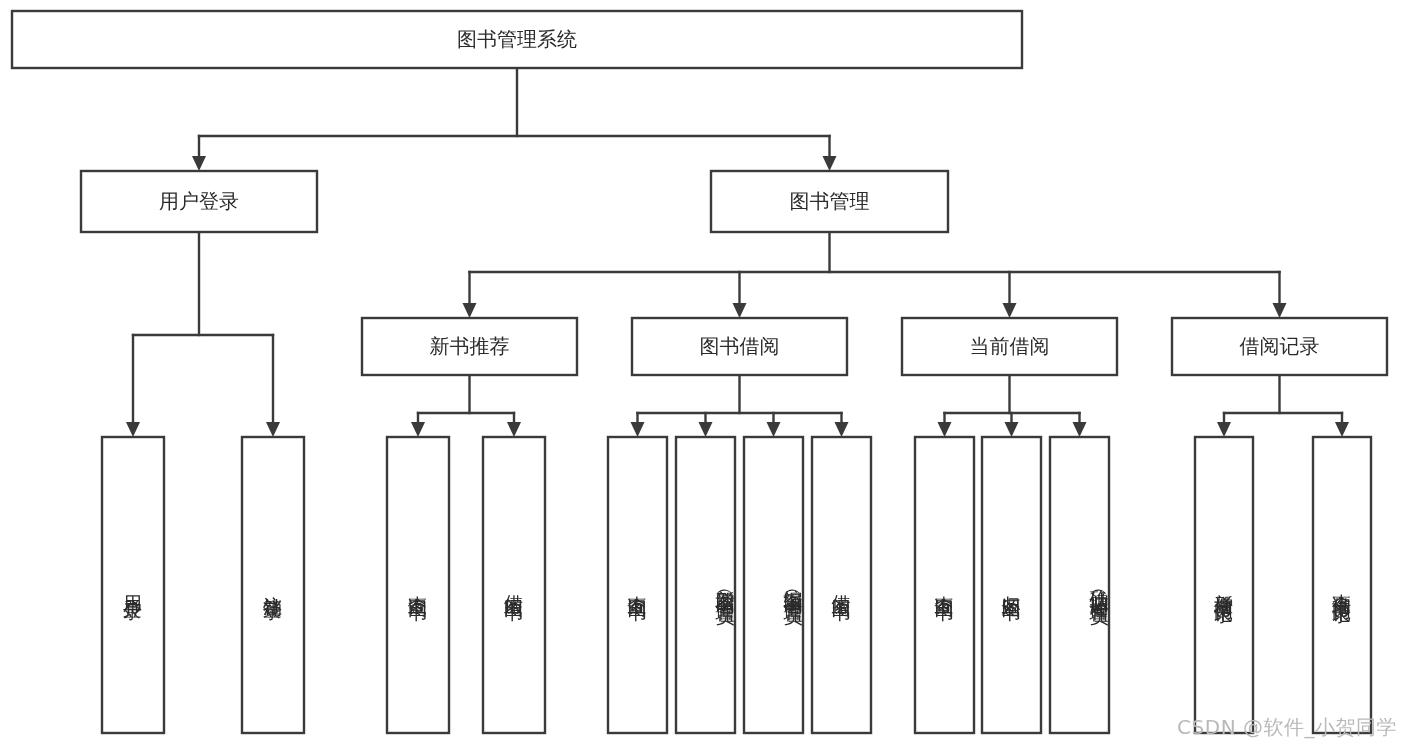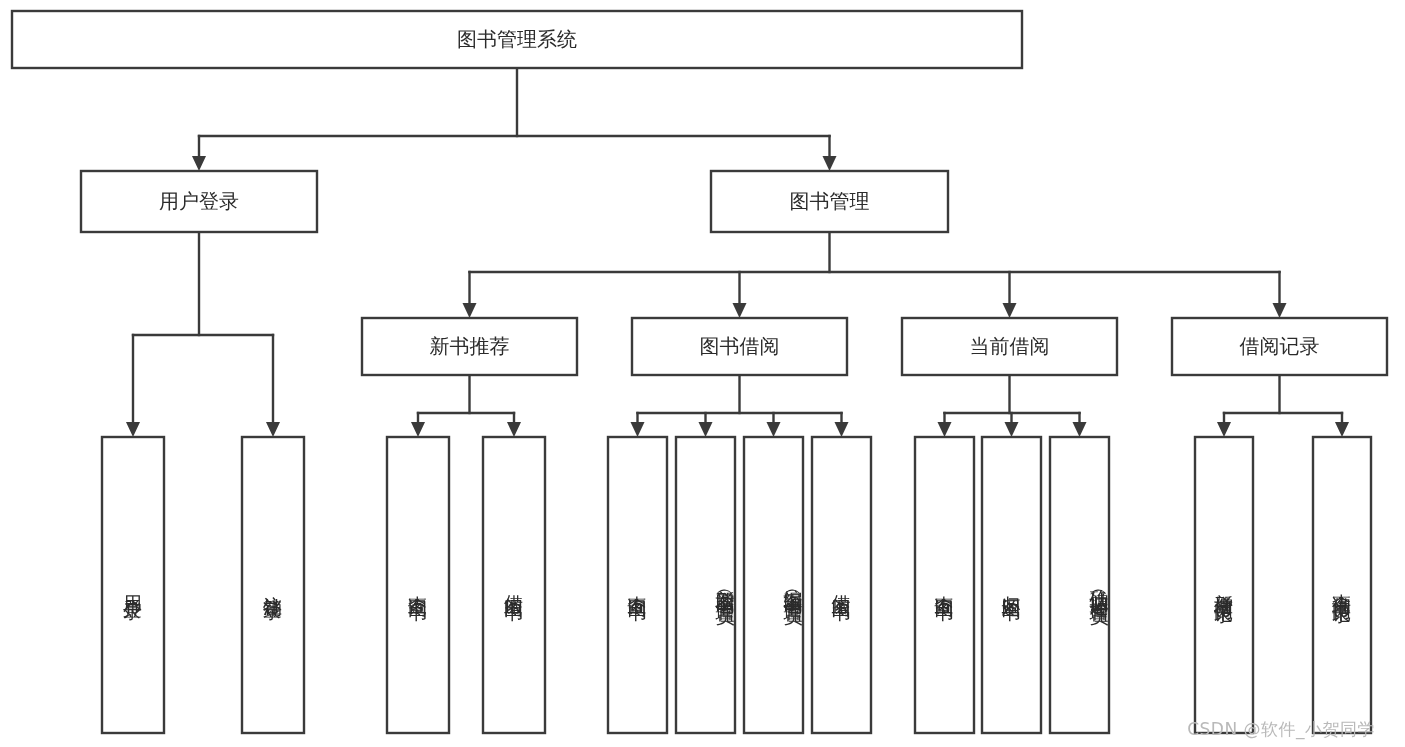--- a/index.html
+++ b/index.html
@@ -56,24 +56,24 @@
     letter-spacing: 2.5px;
     text-align: center;
     white-space: nowrap;
     display: flex;
     align-items: flex-start;
     justify-content: center;
     pointer-events: none;
   }
   .watermark {
     position: absolute;
-    right: 30px;
+    right: 8px;
     bottom: 6px;
     font-family: "DejaVu Sans", "Liberation Sans", sans-serif;
-    font-size: 17px;
+    font-size: 20px;
     color: #b9b9b9;
     white-space: nowrap;
     letter-spacing: 0.5px;
   }
 </style>
 </head>
 <body>
 
 <div id="stage">
 

